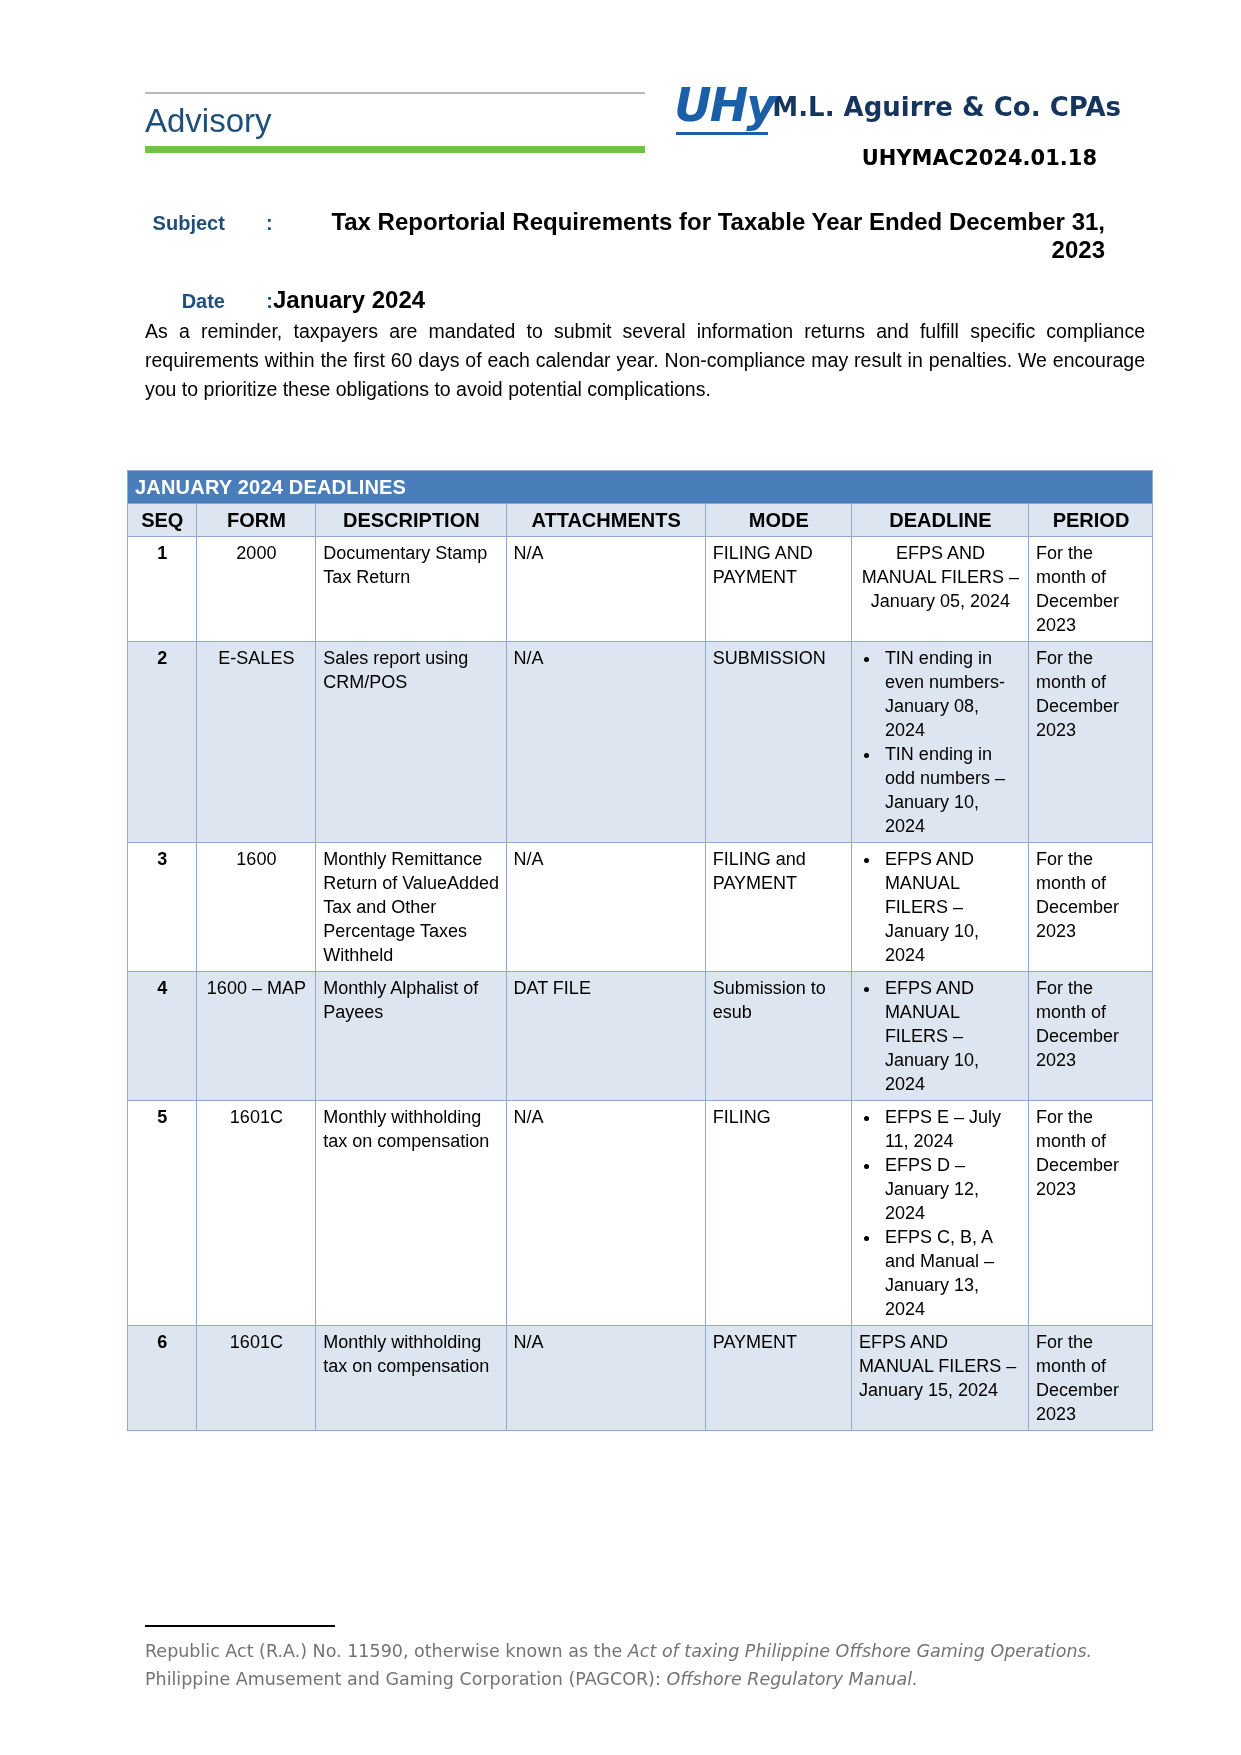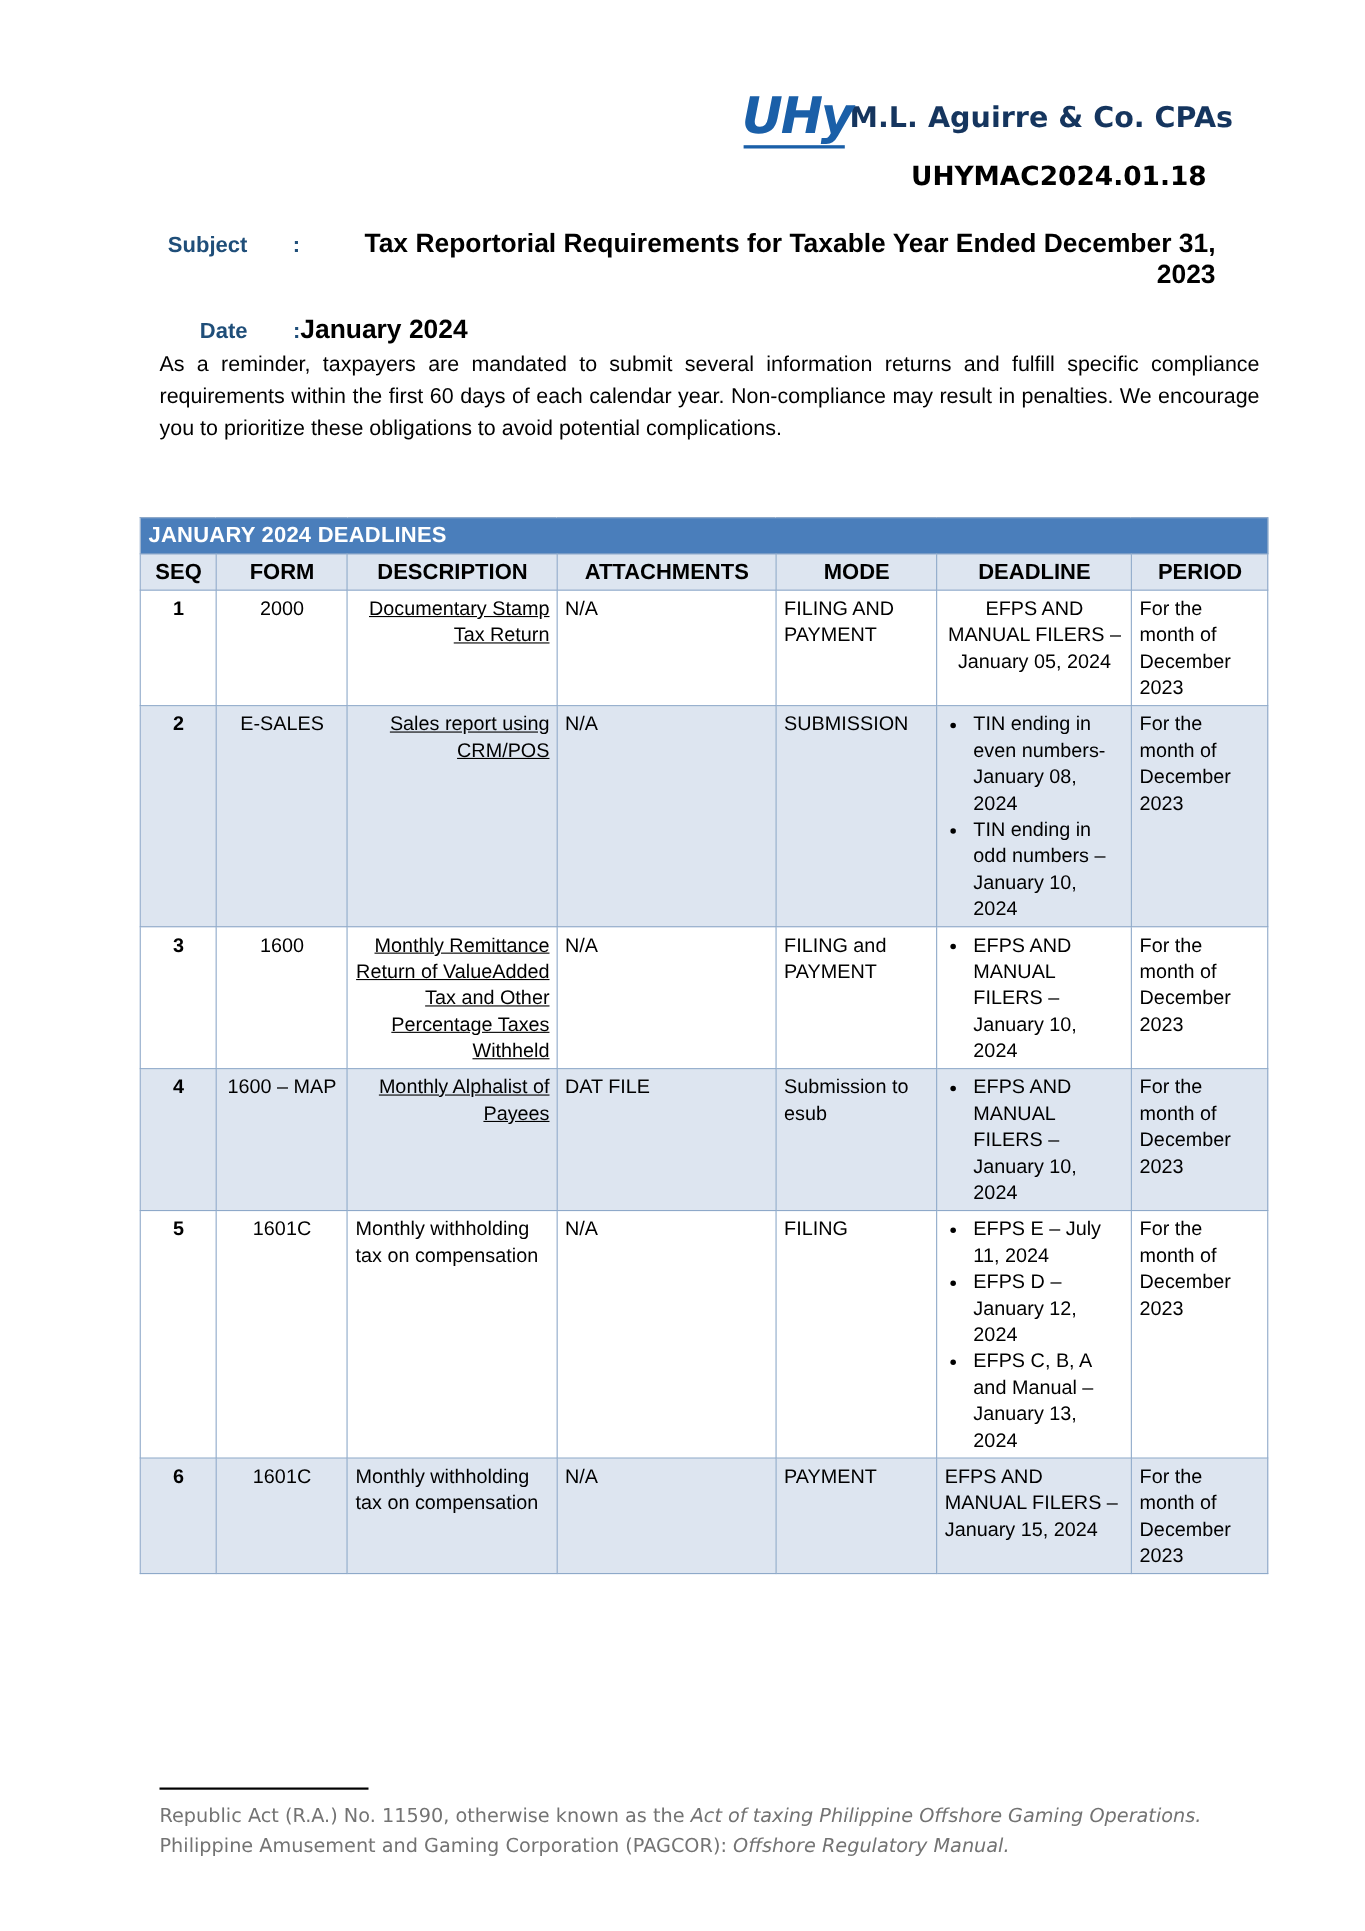--- a/index.html
+++ b/index.html
@@ -62,21 +62,21 @@
     font-weight: 700;
     font-size: 26px;
     color: #15355e;
     line-height: 30px;
     white-space: nowrap;
     padding-bottom: 12px;
   }
   .refcode {
     font-family: "DejaVu Sans", sans-serif;
     font-weight: 700;
-    font-size: 24px;
+    font-size: 21px;
     color: #000;
     margin-top: 12px;
     margin-right: 24px;
     text-align: right;
   }
 
   
   .meta { position: absolute; left: 145px; top: 208px; width: 960px; text-align: right; }
   .meta-row { display: flex; align-items: baseline; margin-bottom: 22px; }
   .meta-label {
@@ -120,21 +120,21 @@
     font-weight: 700;
     text-align: center;
     font-size: 20px;
     padding: 5px 4px;
   }
   tr.alt td { background: #dde5f0; }
   tr.plain td { background: #ffffff; }
 
   td.c-seq { text-align: center; font-weight: 700; }
   td.c-form { text-align: center; }
-  td.c-desc-center { text-align: right; text-decoration: underline; }
+  td.c-desc-center { text-align: left; }
   td.c-desc-left { text-align: left; }
   td.c-att { text-align: left; }
   td.c-mode { text-align: left; }
   td.c-dl { text-align: left; }
   td.c-dl-center { text-align: center; }
   td.c-period { text-align: left; }
 
   ul.dl { margin: 0; padding-left: 22px; list-style: disc; }
   ul.dl li { margin: 0 0 0 0; padding-left: 4px; }
 
@@ -155,20 +155,25 @@
     font-size: 17.5px; line-height: 28px; color: #737373;
   }
   .fn-line i { font-style: italic; }
 </style>
 </head>
 <body>
 
 <div class="page">
 
   <div class="header">
+    <div class="hdr-left">
+      <div class="hdr-rule-top"></div>
+      <div class="advisory-title">Advisory</div>
+      <div class="hdr-rule-bottom"></div>
+    </div>
 
     <div class="hdr-right">
       <div class="brandline">
         <div class="uhy-logo">
           <div class="mark">UHy</div>
           <div class="underbar"></div>
         </div>
         <div class="firmname">M.L. Aguirre &amp; Co. CPAs</div>
       </div>
       <div class="refcode">UHYMAC2024.01.18</div>

